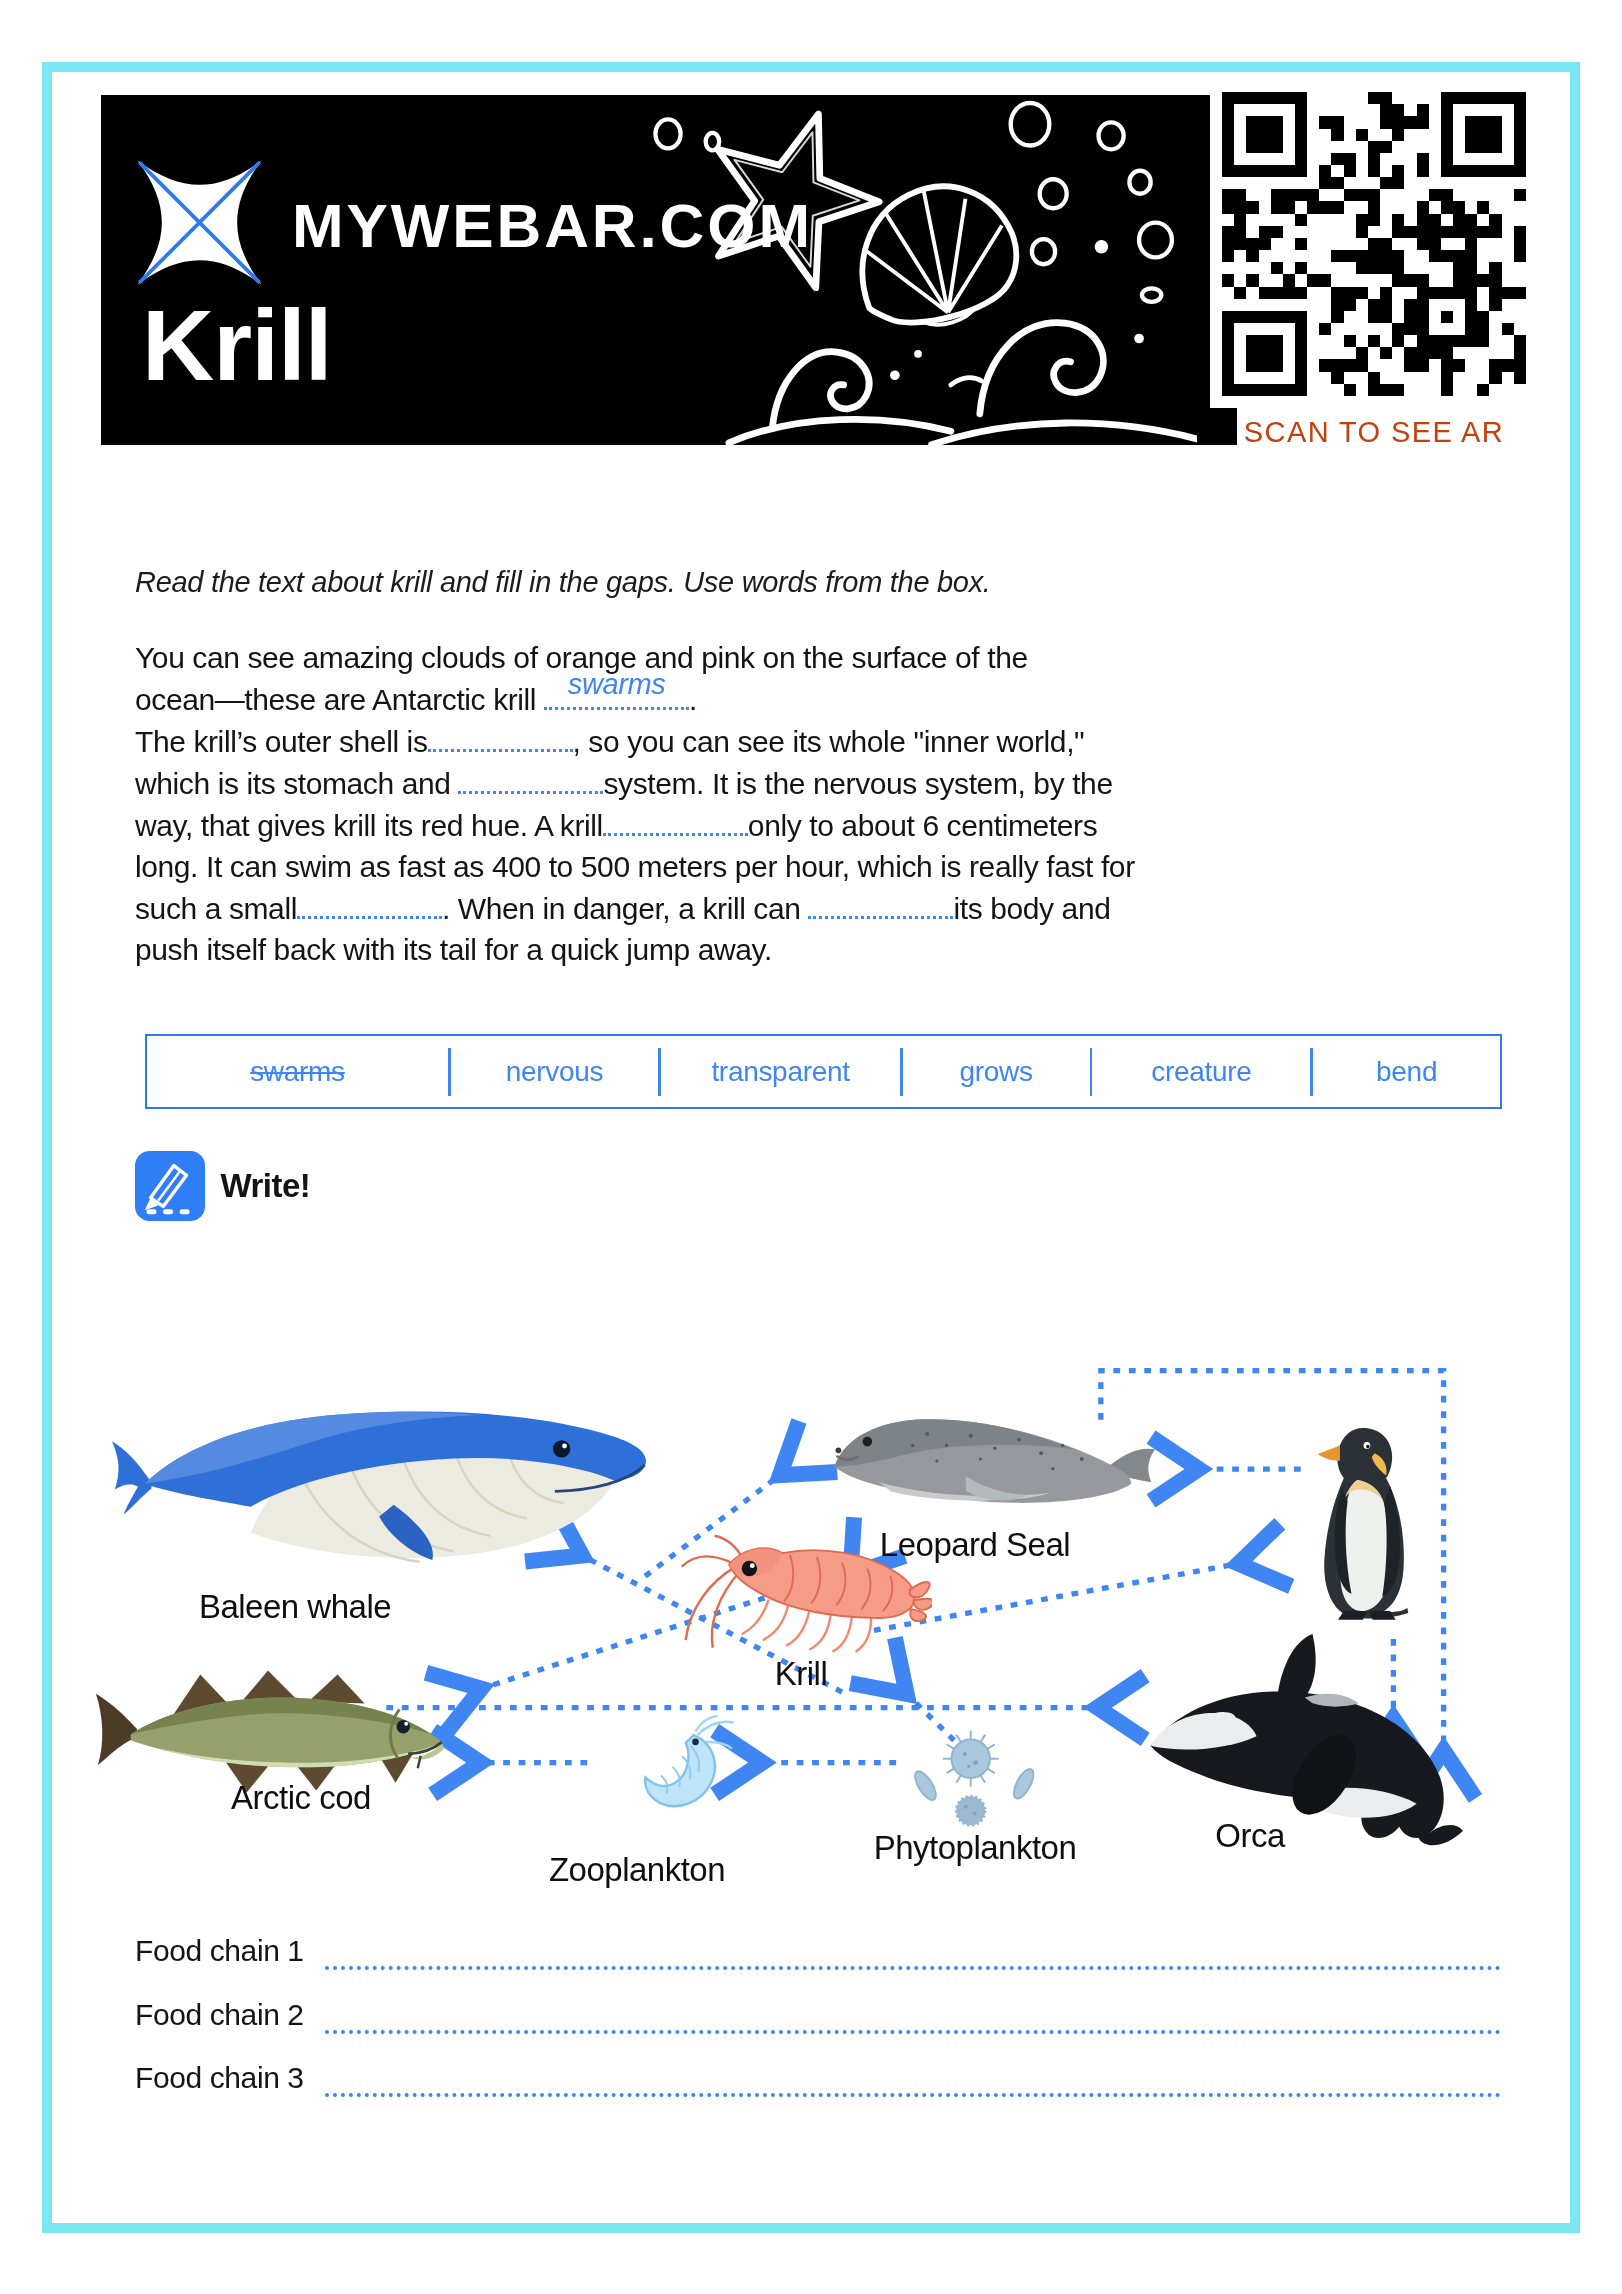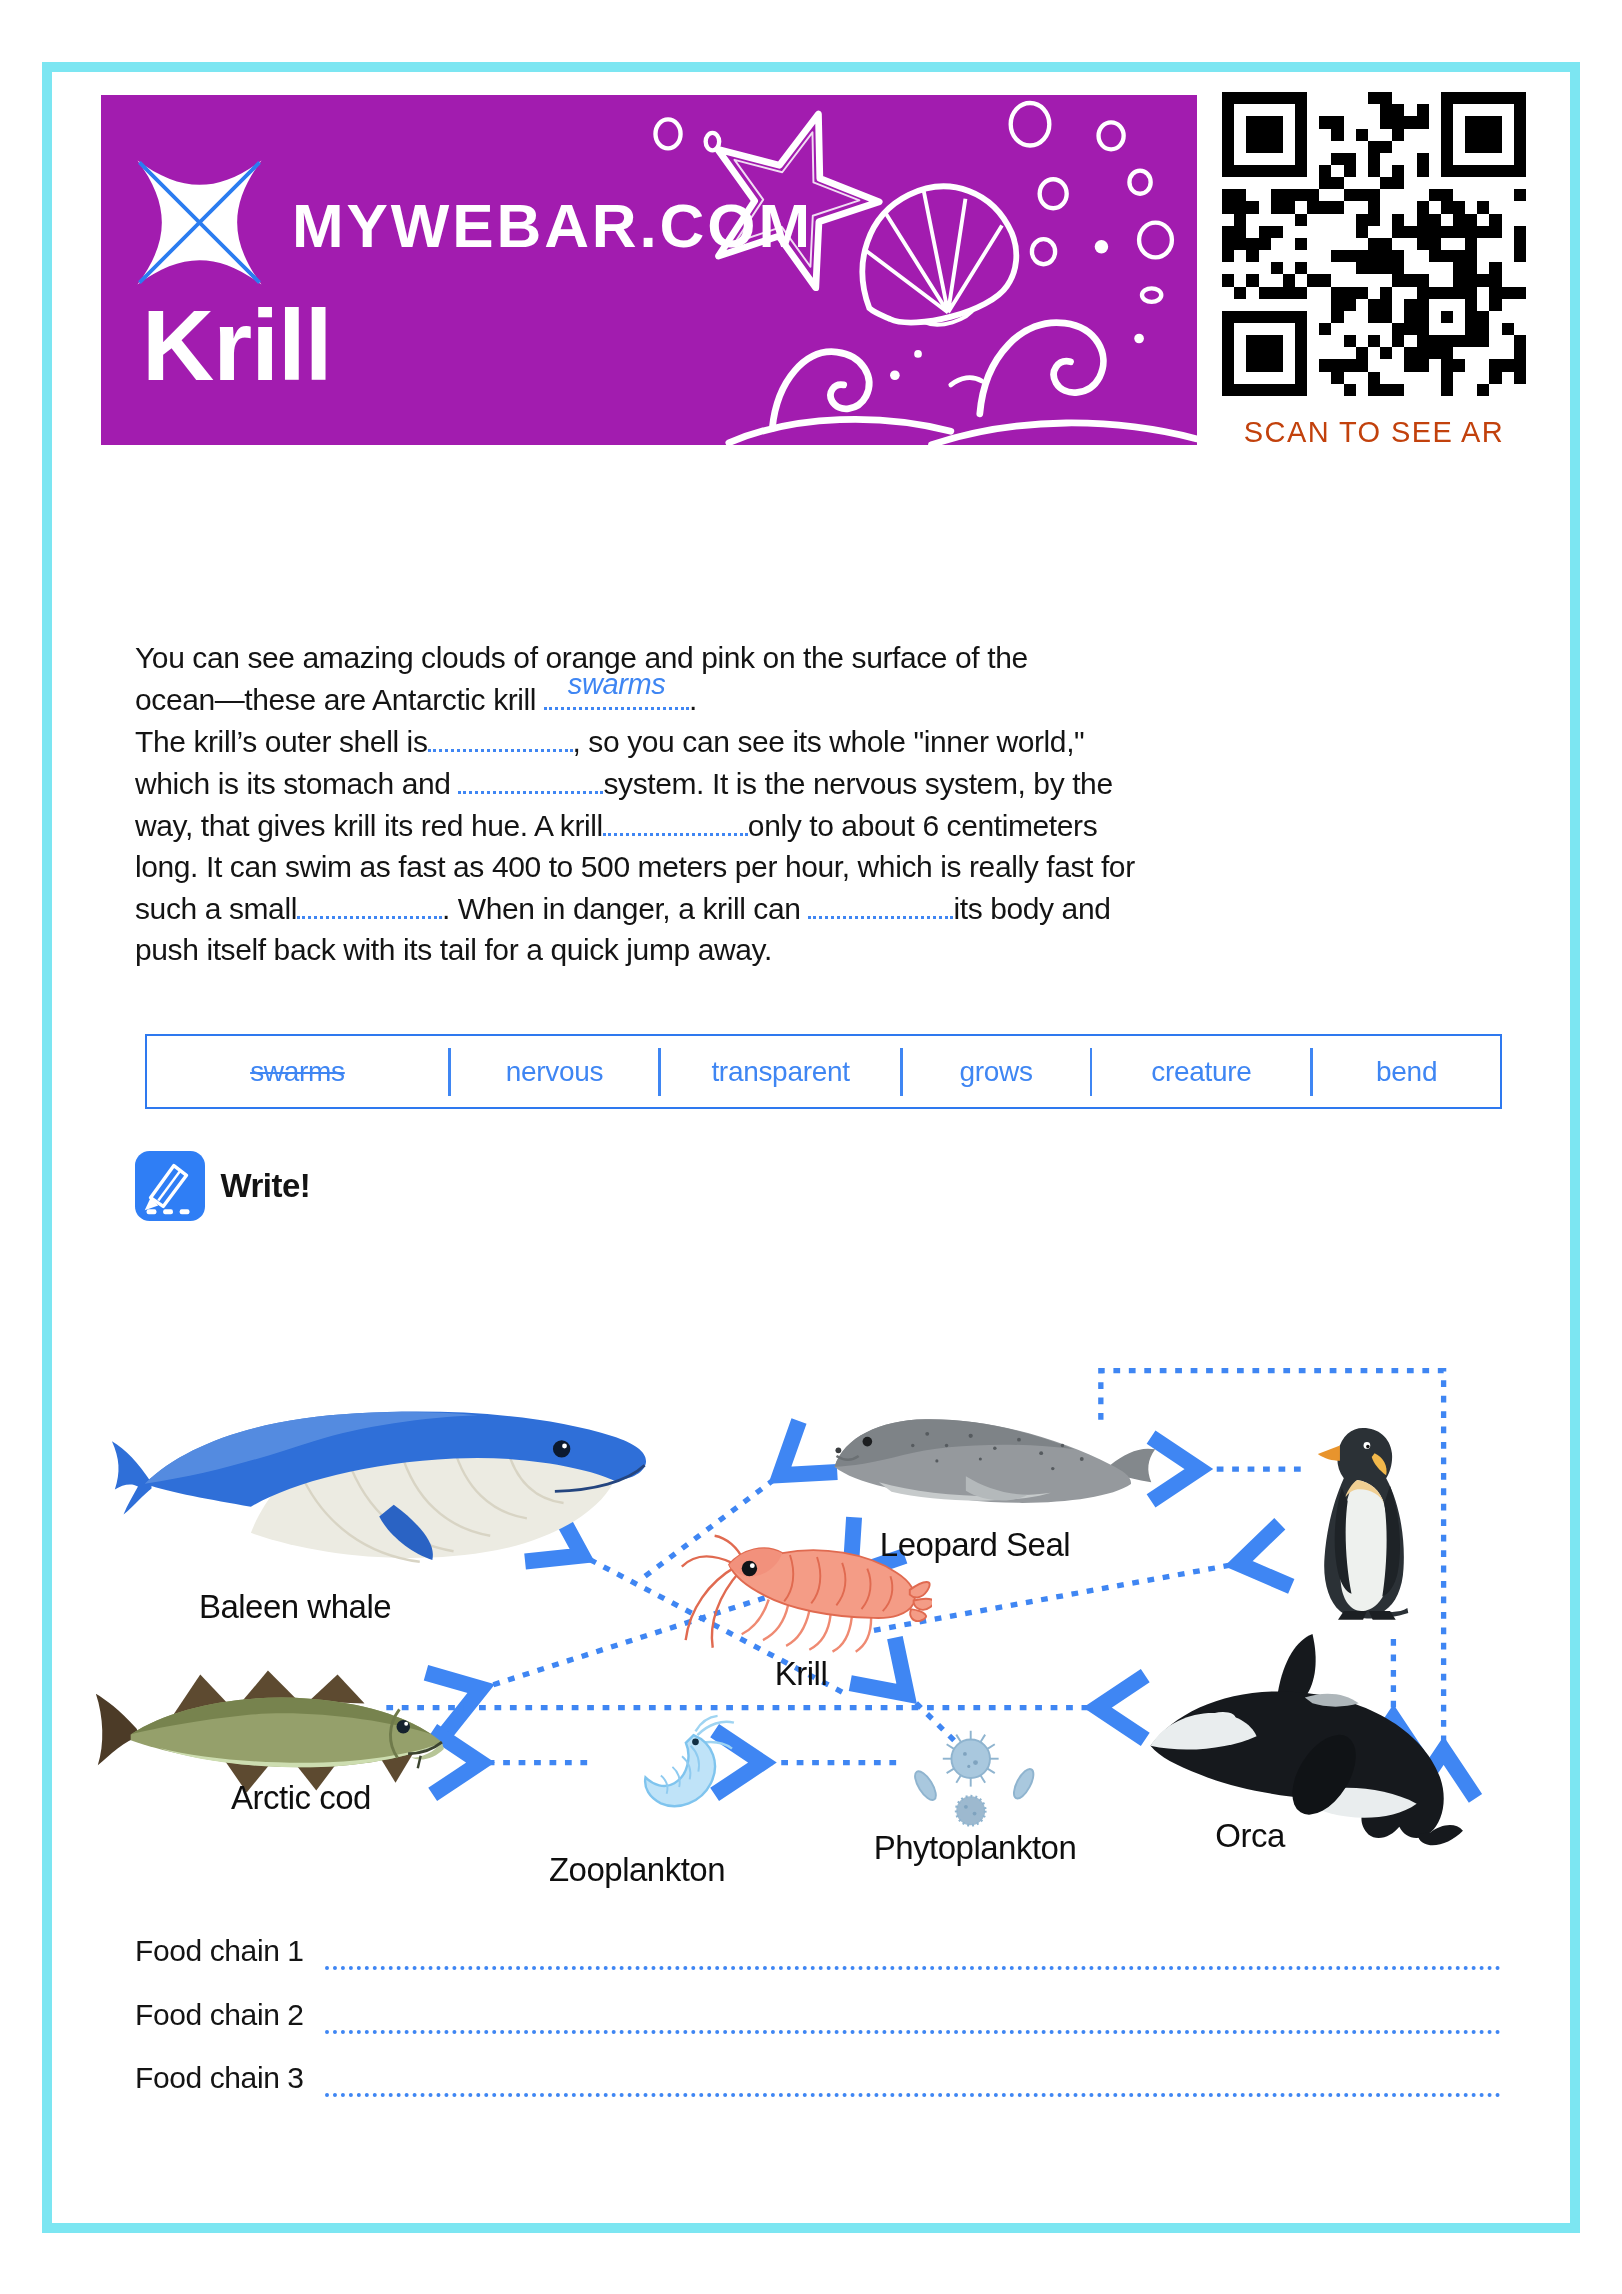--- a/index.html
+++ b/index.html
@@ -1,20 +1,20 @@
 <!DOCTYPE html>
 <html><head>
 <meta charset="utf-8">
 <style>
   html,body{margin:0;padding:0;background:#ffffff;}
   body{width:1622px;height:2294px;position:relative;font-family:"Liberation Sans",sans-serif;color:#141414;}
   .page{position:absolute;inset:0;overflow:hidden;}
   .frame{position:absolute;left:42px;top:62px;width:1518px;height:2151px;border:10.6px solid #7ce6f2;background:#fff;}
   
-  .hdr{position:absolute;left:101px;top:95px;width:1096px;height:350px;background:#a21caf;overflow:hidden;}
+  .hdr{position:absolute;left:101px;top:95px;width:1096px;height:350px;background:#000000;overflow:hidden;padding-left:40px;}
   .logo{position:absolute;left:27px;top:56px;width:143px;height:143px;}
   .brand{position:absolute;left:191px;top:95px;font-size:62px;font-weight:700;color:#ffffff;letter-spacing:2.9px;}
   .big-title{position:absolute;left:41px;top:193px;font-size:100px;font-weight:800;color:#ffffff;letter-spacing:-1px;}
   .deco{position:absolute;left:512px;top:0;width:584px;height:350px;}
   
   .qr-wrap{position:absolute;left:1210px;top:80px;width:328px;}
   .qr-wrap svg{display:block;width:328px;height:328px;background:#fff;}
   .qr-caption{margin-top:7.7px;text-align:center;font-size:29px;letter-spacing:1.4px;color:#c2410c;}
   
   .sec-head{position:absolute;display:flex;align-items:center;gap:15.4px;}
@@ -289,20 +289,21 @@
         <rect x="0" y="18" width="7" height="7" fill="#000"></rect>
         <rect x="1" y="19" width="5" height="5" fill="#fff"></rect>
         <rect x="2" y="20" width="3" height="3" fill="#000"></rect>
         <rect x="16" y="16" width="5" height="5" fill="#000"></rect>
         <rect x="17" y="17" width="3" height="3" fill="#fff"></rect>
         <rect x="18" y="18" width="1" height="1" fill="#000"></rect>
       </svg>
     <div class="qr-caption">SCAN TO SEE AR</div>
   </div>
 
+  <p class="instruction" style="left:135px;top:534px;">Read the text about krill and fill in the gaps. Use words from the box.</p>
 
   <div class="gap-par" id="gap-paragraph"><span>You can see amazing clouds of orange and pink on the surface of the</span><br><span>ocean—these are Antarctic krill </span><span class="gap filled"><span class="ans">swarms</span></span><span>.</span><br><span>The krill’s outer shell is</span><span class="gap"></span><span>, so you can see its whole "inner world,"</span><br><span>which is its stomach and </span><span class="gap"></span><span>system. It is the nervous system, by the</span><br><span>way, that gives krill its red hue. A krill</span><span class="gap"></span><span>only to about 6 centimeters</span><br><span>long. It can swim as fast as 400 to 500 meters per hour, which is really fast for</span><br><span>such a small</span><span class="gap"></span><span>. When in danger, a krill can </span><span class="gap"></span><span>its body and</span><br><span>push itself back with its tail for a quick jump away.</span></div>
 
   <div class="wordbox" id="word-box">
       <span class="wb-item used" style="flex: 1.45 1 0px;">swarms</span>
       <span class="wb-div"></span>
       <span class="wb-item" style="flex: 1 1 0px;">nervous</span>
       <span class="wb-div"></span>
       <span class="wb-item" style="flex: 1.15 1 0px;">transparent</span>
       <span class="wb-div"></span>

